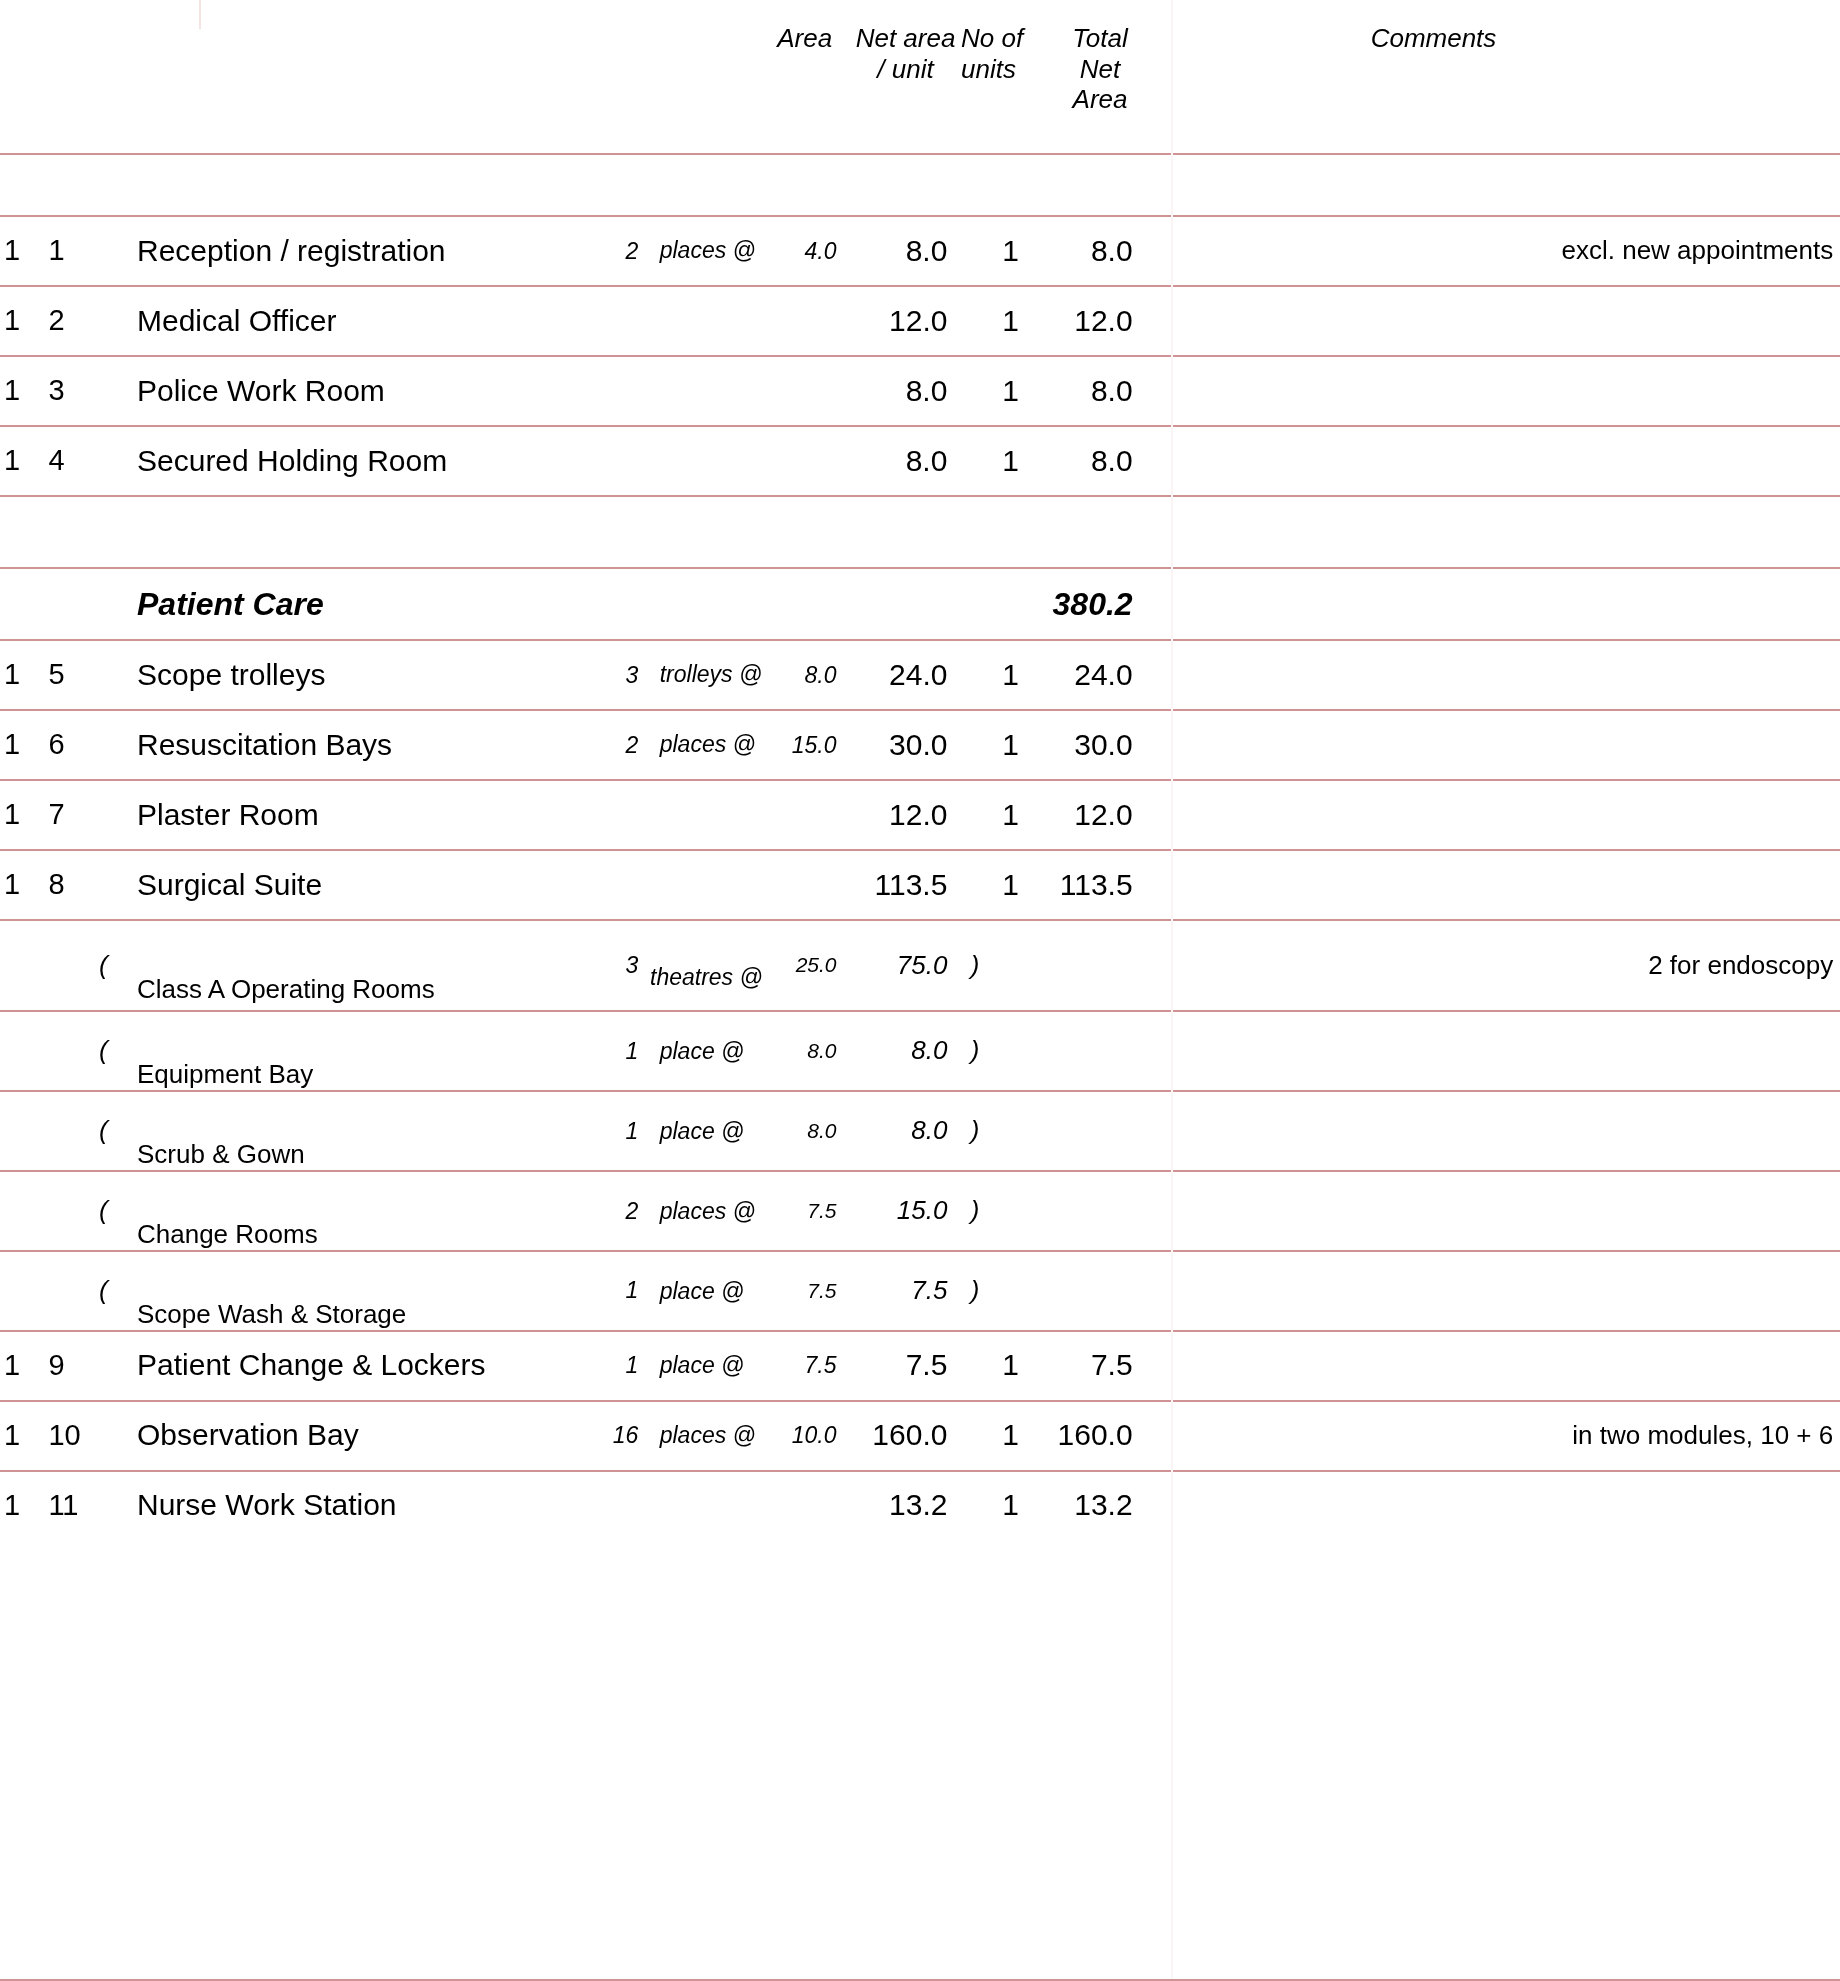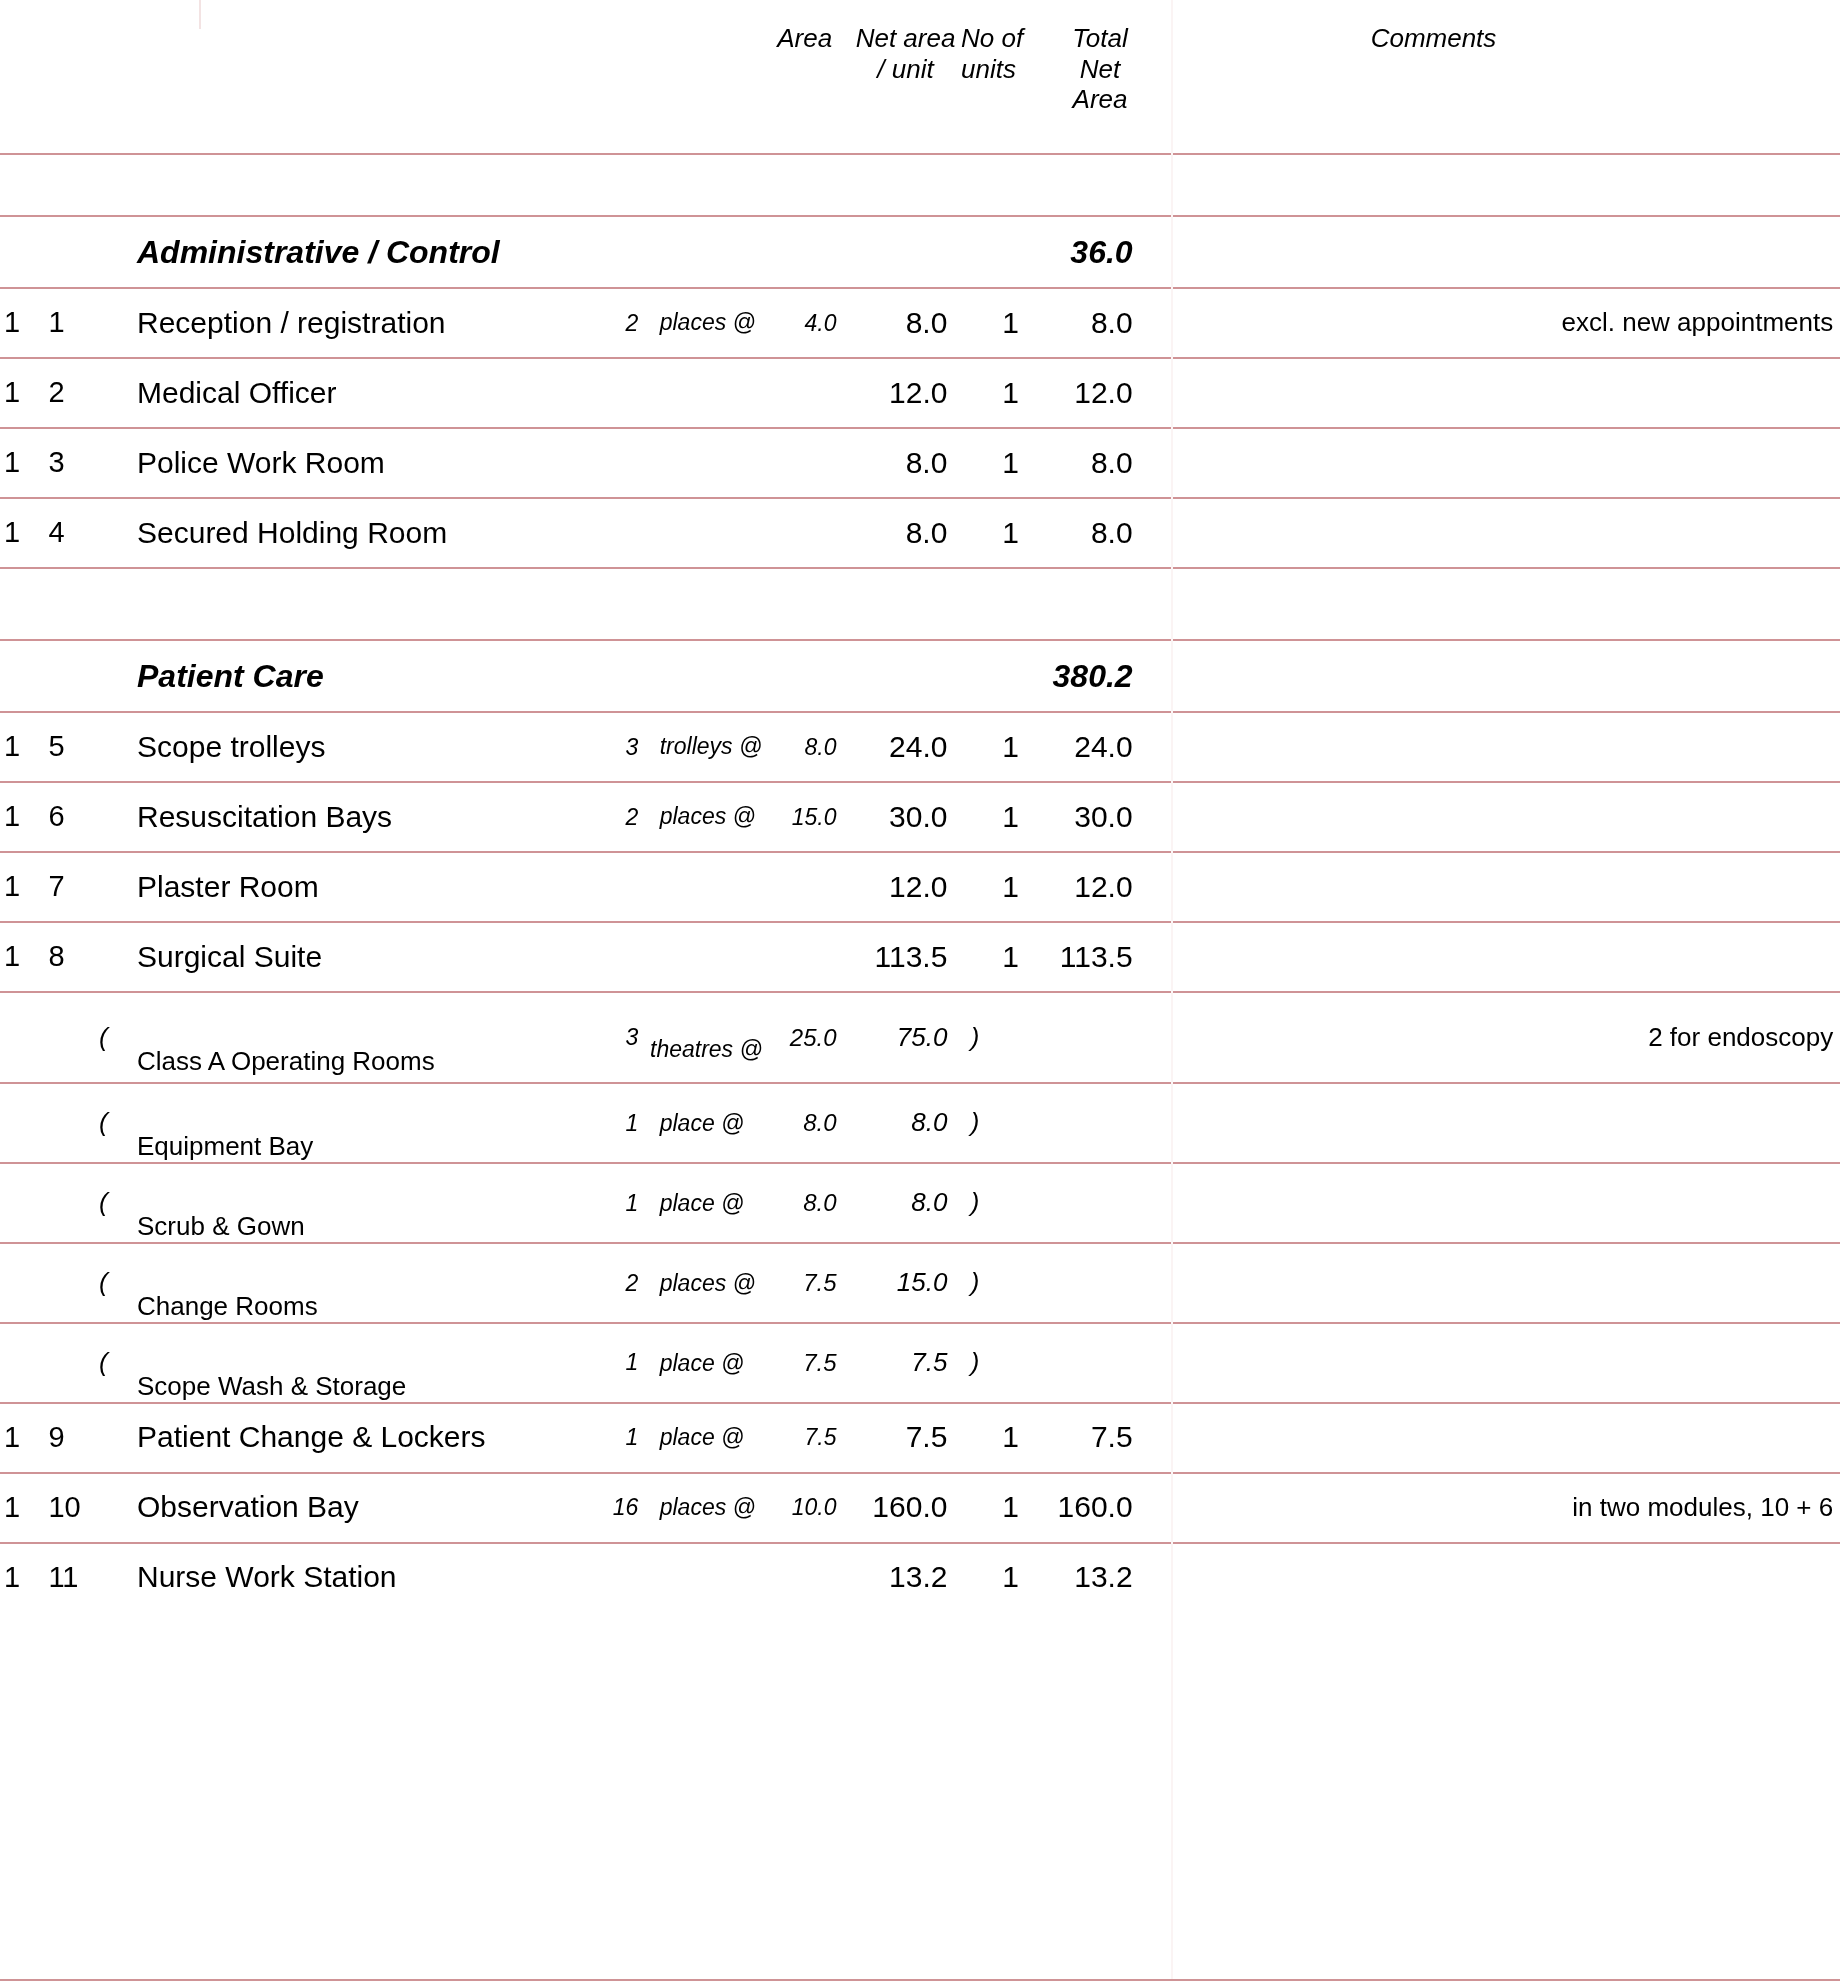--- a/index.html
+++ b/index.html
@@ -179,21 +179,21 @@
   }
   .sub-unit {
     font-size: 23px;
     font-style: italic;
     text-align: left;
     padding-left: 9.7px;
     white-space: normal;
     line-height: 1.05;
   }
   .sub-area {
-    font-size: 24px;
+    font-size: 21px;
     font-style: italic;
     text-align: right;
     padding-right: 17.5px;
   }
   .sub-napu {
     font-size: 26px;
     font-style: italic;
     text-align: right;
     padding-right: 13.6px;
   }
@@ -299,36 +299,20 @@
           </td>
       <td>
             <span class="t hdr hdr-cmt">Comments</span>
           </td>
     </tr>
 
     <tr class="spacer-row">
       <td colspan="10"></td>
     </tr>
 
-    <tr class="group-row">
-      <td></td>
-      <td></td>
-      <td>
-            <span class="t group-title">Administrative / Control</span>
-          </td>
-      <td></td>
-      <td></td>
-      <td></td>
-      <td></td>
-      <td></td>
-      <td>
-            <span class="t group-total">36.0</span>
-          </td>
-      <td></td>
-    </tr>
 
     <tr class="item-row">
       <td>
             <span class="t sec">1</span>
           </td>
       <td>
             <span class="t num">1</span>
           </td>
       <td>
             <span class="t name">Reception / registration</span>

